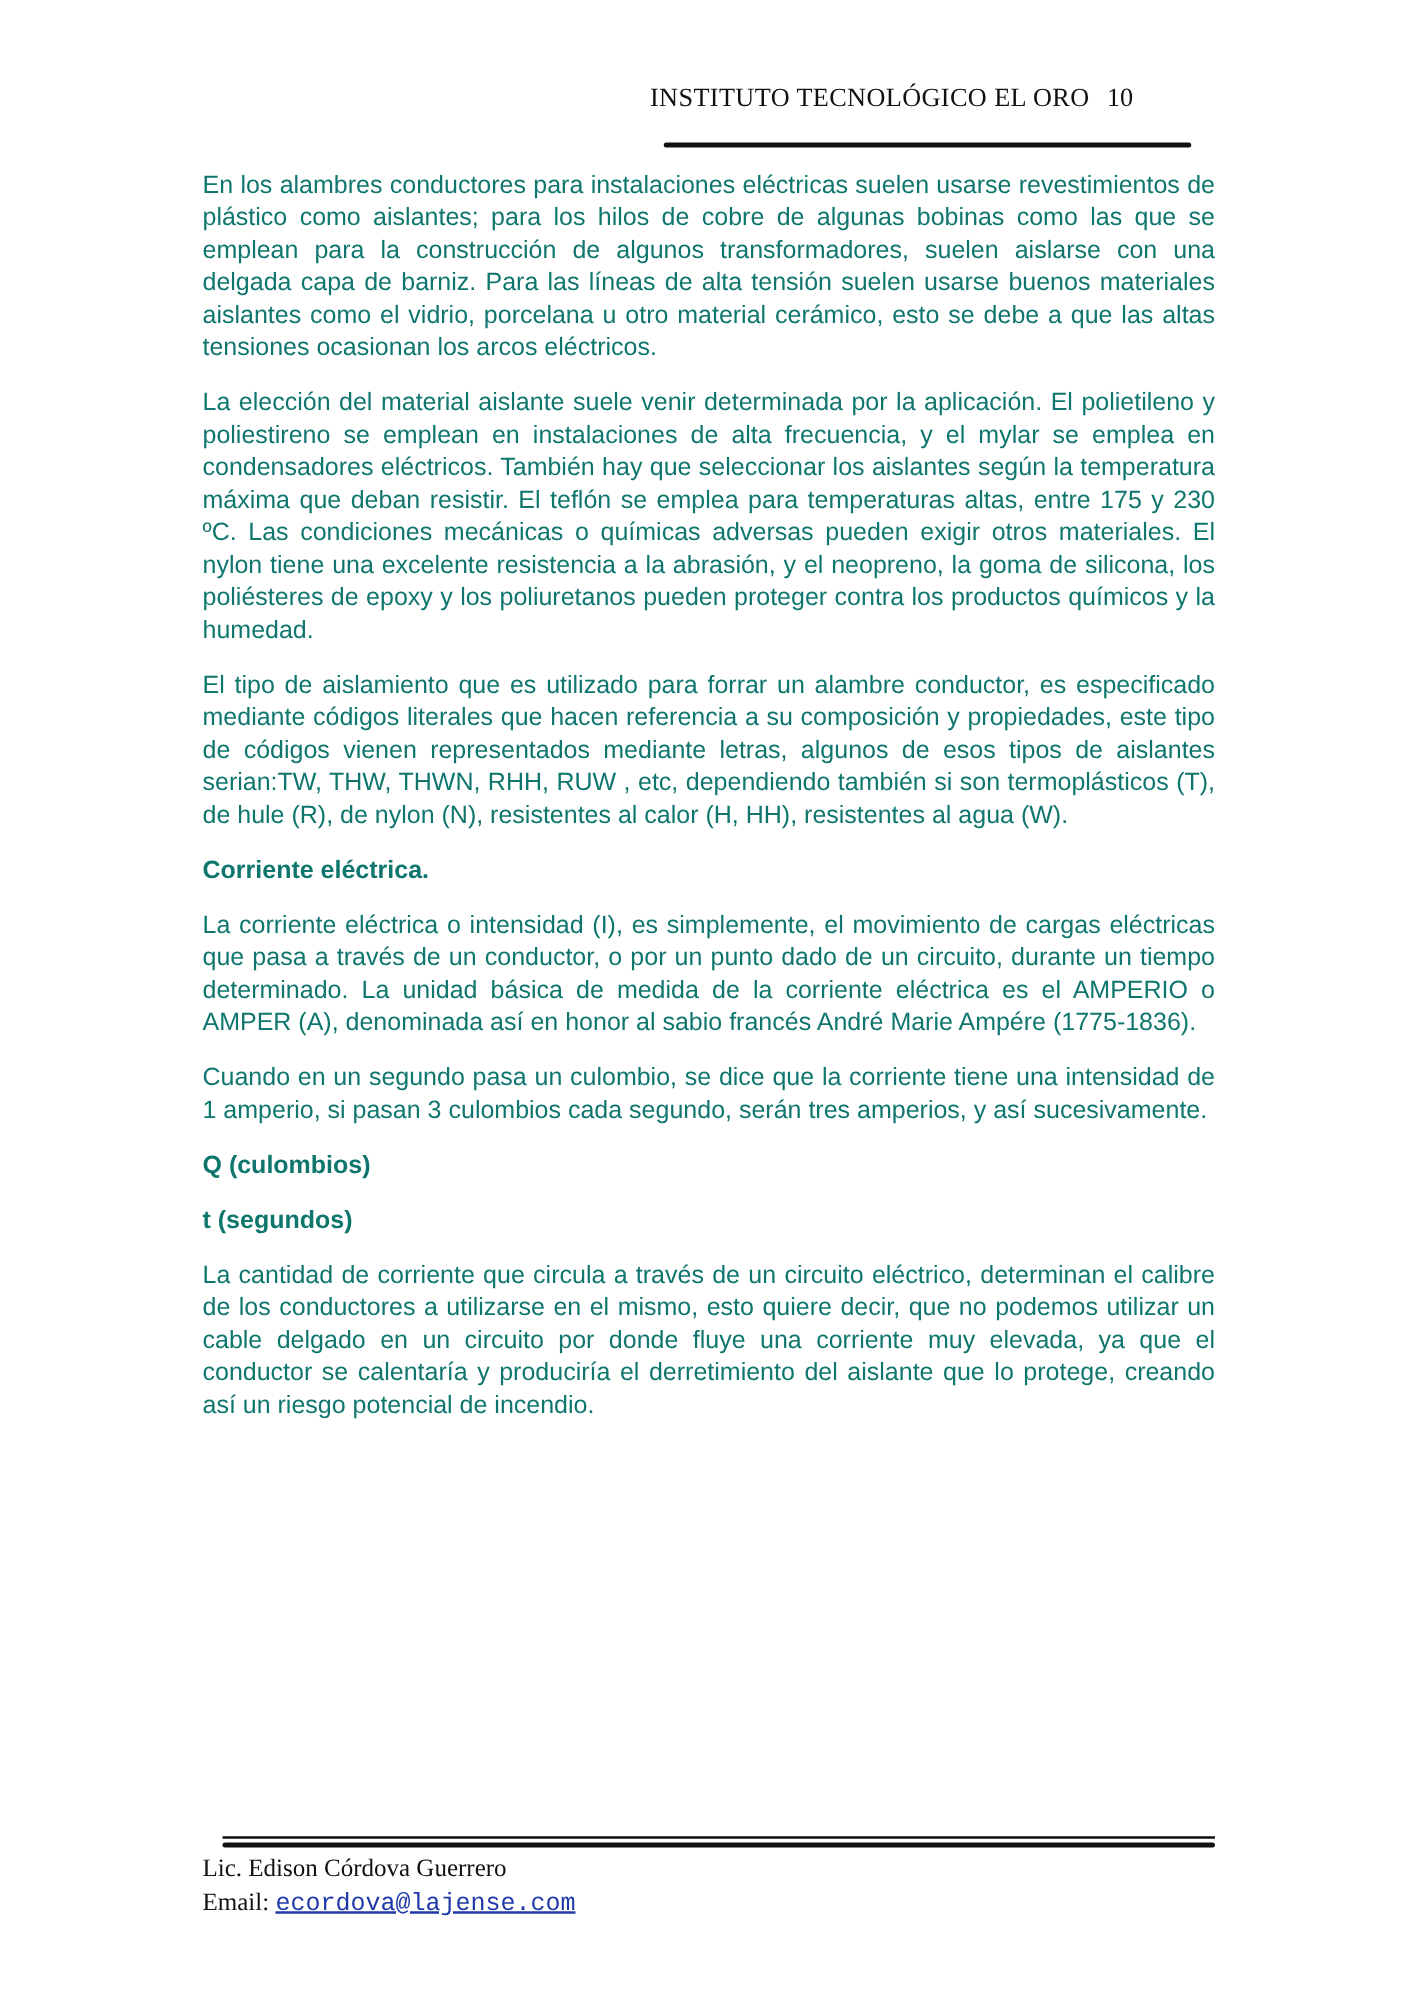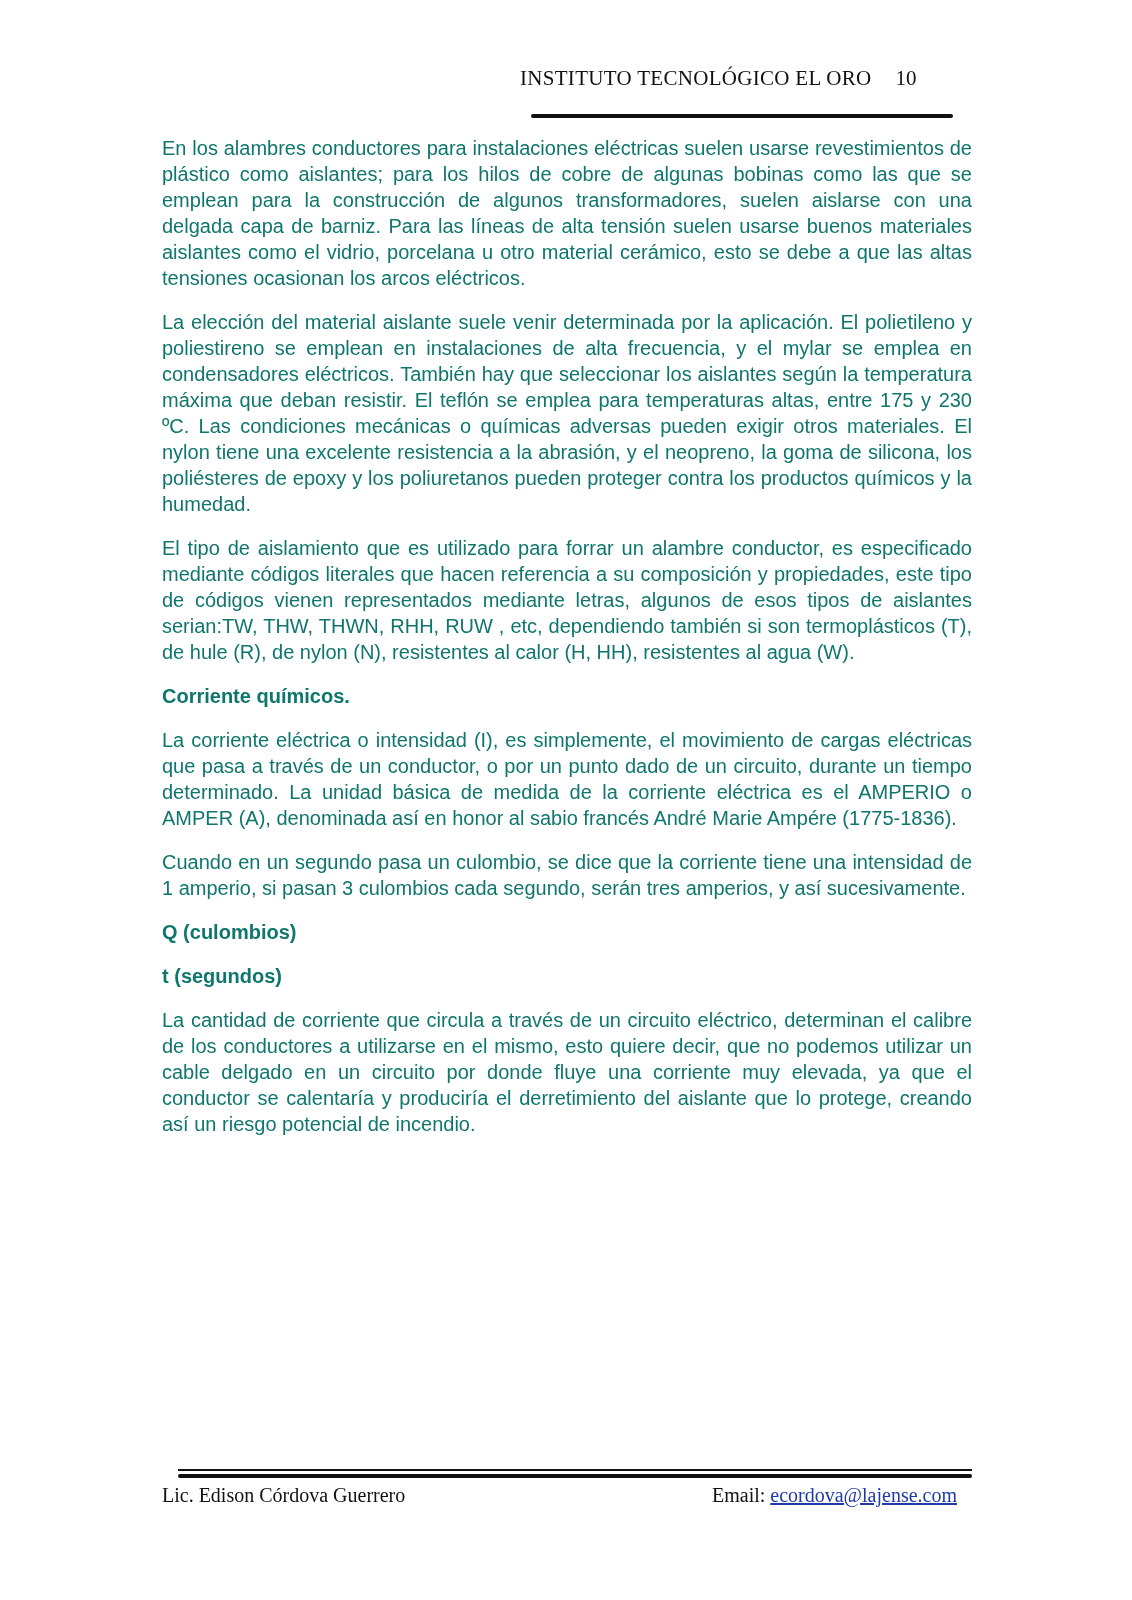--- a/index.html
+++ b/index.html
@@ -1,44 +1,44 @@
 <!DOCTYPE html>
 <html><head>
   <meta charset="utf-8">
   <style>
     html, body { margin: 0; padding: 0; background: #ffffff; }
     body { width: 1132px; height: 1600px; position: relative; overflow: hidden; color: #111; }
     .header { position: absolute; left: 520px; top: 66px; width: 460px; font-family: "Liberation Serif", serif; font-size: 21px; color: #111; white-space: nowrap; }
     .header .title { letter-spacing: 0.3px; }
-    .header .pnum { margin-left: 24px; }
+    .header .pnum { margin-left: 14px; }
     .header-rule { position: absolute; left: 531px; top: 114px; width: 422px; height: 4px; background: #111; border-radius: 2px; }
     .body { position: absolute; left: 162px; top: 135px; width: 810px; font-family: "Liberation Sans", sans-serif; font-size: 20px; line-height: 26px; color: #0f766e; }
     .body p { margin: 0 0 18px 0; text-align: justify; }
     .body .bold { font-weight: normal; }
     .body .heading { font-weight: bold; margin-bottom: 18px; }
     .body .formula-line { margin: 0 0 18px 0; font-weight: bold; }
     .footer-rule-thin { position: absolute; left: 178px; top: 1469px; width: 794px; height: 2px; background: #111; }
     .footer-rule-thick { position: absolute; left: 178px; top: 1474px; width: 794px; height: 4px; background: #111; border-radius: 2px; }
     .footer { position: absolute; left: 162px; top: 1482px; width: 795px; font-family: "Liberation Serif", serif; font-size: 20px; line-height: 27px; color: #111; }
-    .footer .row { display: flex; justify-content: space-between; }
-    .footer a { color: #1f3aa8; text-decoration: underline; }
+    .footer .row { display: flex; justify-content: space-between; flex-direction: column; }
+    .footer a { color: #1f3aa8; text-decoration: underline; font-family: Liberation Mono, monospace; }
   </style>
 </head>
 <body>
 
 <div class="header">
   <span class="title">INSTITUTO TECNOLÓGICO EL ORO</span><span class="pnum">10</span>
 </div>
 <div class="header-rule"></div>
 
 <div class="body">
   <p>En los alambres conductores para instalaciones eléctricas suelen usarse revestimientos de plástico como aislantes; para los hilos de cobre de algunas bobinas como las que se emplean para la construcción de algunos transformadores, suelen aislarse con una delgada capa de barniz. Para las líneas de alta tensión suelen usarse buenos materiales aislantes como el vidrio, porcelana u otro material cerámico, esto se debe a que las altas tensiones ocasionan los arcos eléctricos.</p>
   <p>La elección del material aislante suele venir determinada por la aplicación. El polietileno y poliestireno se emplean en instalaciones de alta frecuencia, y el mylar se emplea en condensadores eléctricos. También hay que seleccionar los aislantes según la temperatura máxima que deban resistir. El teflón se emplea para temperaturas altas, entre 175 y 230 ºC. Las condiciones mecánicas o químicas adversas pueden exigir otros materiales. El nylon tiene una excelente resistencia a la abrasión, y el neopreno, la goma de silicona, los poliésteres de epoxy y los poliuretanos pueden proteger contra los productos químicos y la humedad.</p>
   <p><span>El tipo de aislamiento que es utilizado para forrar un alambre conductor, es especificado mediante códigos literales que hacen referencia a su composición y propiedades, este tipo de códigos vienen representados mediante letras, algunos de esos tipos de aislantes serian:</span><span class="bold">TW, THW, THWN, RHH, RUW ,</span><span> etc, dependiendo también si son termoplásticos (T), de hule (R), de nylon (N), resistentes al calor (H, HH), resistentes al agua (W).</span></p>
-  <div class="heading">Corriente químicos.</div>
+  <div class="heading">Corriente eléctrica.</div>
   <p>La corriente eléctrica o intensidad (I), es simplemente, el movimiento de cargas eléctricas que pasa a través de un conductor, o por un punto dado de un circuito, durante un tiempo determinado. La unidad básica de medida de la corriente eléctrica es el AMPERIO o AMPER (A), denominada así en honor al sabio francés André Marie Ampére (1775-1836).</p>
   <p>Cuando en un segundo pasa un culombio, se dice que la corriente tiene una intensidad de 1 amperio, si pasan 3 culombios cada segundo, serán tres amperios, y así sucesivamente.</p>
   <div class="formula-line">Q (culombios)</div>
   <div class="formula-line">t (segundos)</div>
   <p>La cantidad de corriente que circula a través de un circuito eléctrico, determinan el calibre de los conductores a utilizarse en el mismo, esto quiere decir, que no podemos utilizar un cable delgado en un circuito por donde fluye una corriente muy elevada, ya que el conductor se calentaría y produciría el derretimiento del aislante que lo protege, creando así un riesgo potencial de incendio.</p>
 </div>
 
 <div class="footer-rule-thin"></div>
 <div class="footer-rule-thick"></div>
 

